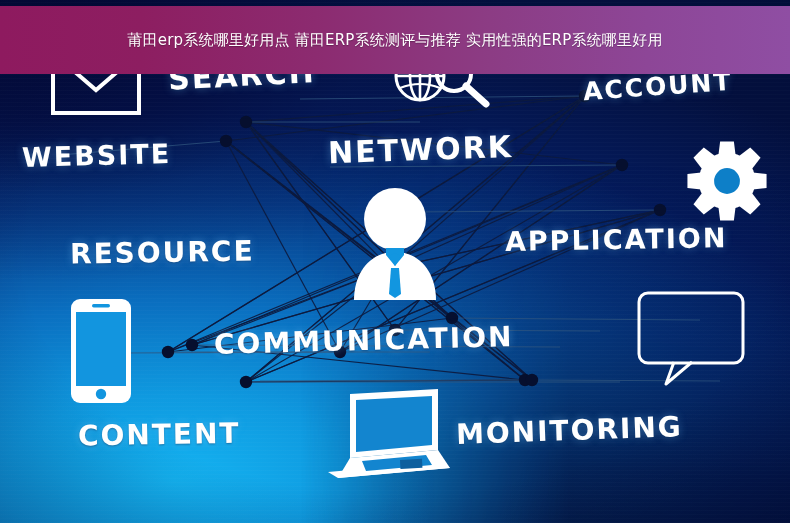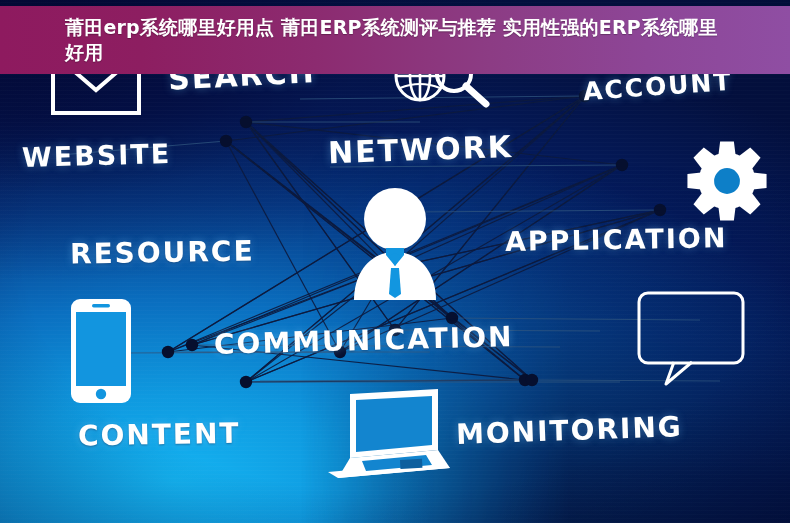--- a/index.html
+++ b/index.html
@@ -42,22 +42,22 @@
   
   .banner{
     position:absolute;left:0;right:0;top:6px;height:68px;
     background:linear-gradient(90deg,#8e1a5f 0%,#8d1e61 18%,#8c2b70 40%,#8c3c84 62%,#8d4697 82%,#8f4ea3 100%);
     display:flex;align-items:center;justify-content:center;
     z-index:40;
   }
   .banner-text{
     color:#ffffff;
     font-family:"DejaVu Sans","Liberation Sans",sans-serif;
-    font-size:19px;font-weight:bold;line-height:25px;
-    text-align:left;letter-spacing:.2px;
+    font-size:15px;font-weight:normal;line-height:25px;
+    text-align:center;letter-spacing:.2px;
     width:660px;
     text-shadow:0 1px 1px rgba(0,0,0,.28);
   }
 
   
   .net{position:absolute;inset:0;z-index:10;}
   .net .edge{stroke:#0d1a3e;stroke-width:1.15;fill:none;opacity:.92;}
   .net .lead{stroke:#30567f;stroke-width:1.05;fill:none;opacity:.75;}
   .net .node{fill:#060f2e;}
 

